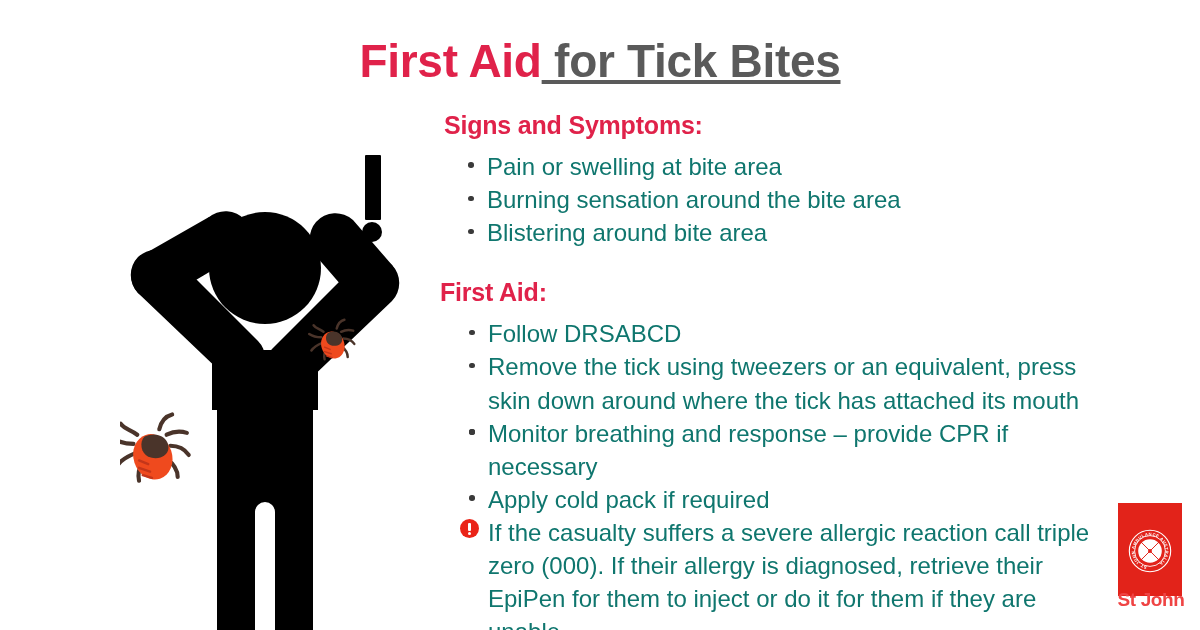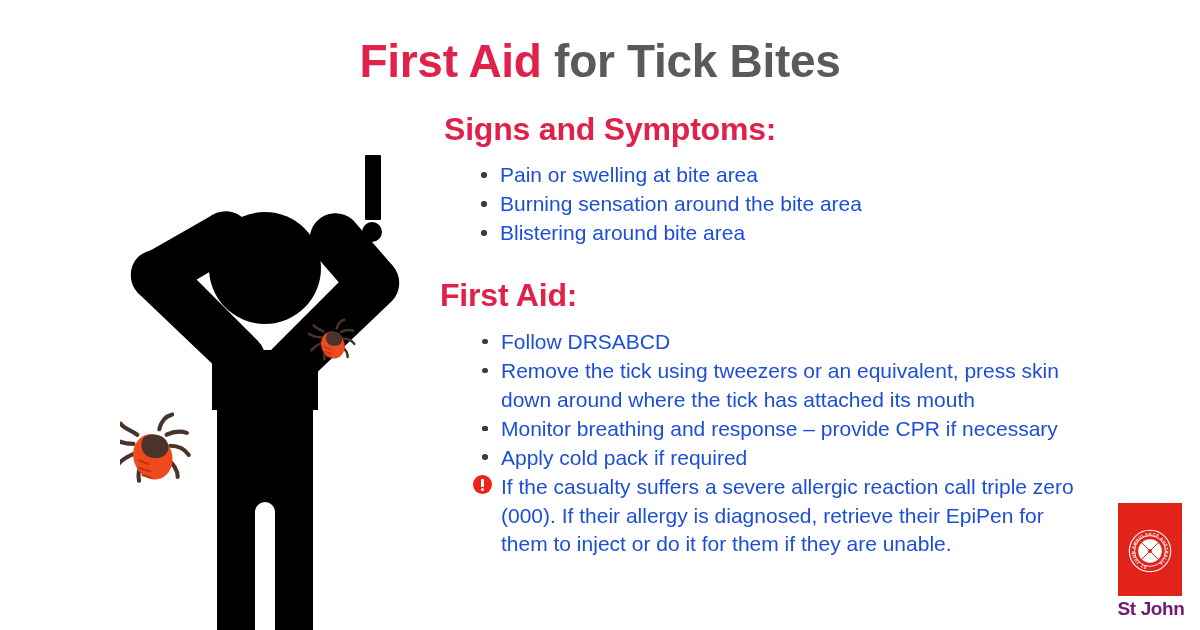--- a/index.html
+++ b/index.html
@@ -23,46 +23,46 @@
     top: 36px;
     width: 1200px;
     text-align: center;
     font-size: 46px;
     font-weight: bold;
     letter-spacing: -0.3px;
     line-height: 1.1;
     white-space: nowrap;
   }
   .title .red   { color: #e0224a; }
-  .title .gray  { color: #5a5a5a; }
+  .title .gray  { color: #5a5a5a; text-decoration: underline; }
 
   
   .content {
     position: absolute;
     left: 440px;
     top: 110px;
     width: 660px;
   }
   .section-heading {
     color: #e0224a;
-    font-size: 32px;
+    font-size: 25px;
     font-weight: bold;
     line-height: 1.2;
     margin: 0 0 10px 0;
     letter-spacing: -0.2px;
   }
   .heading-symptoms { margin-left: 4px; }
   .heading-firstaid { margin-top: 28px; margin-left: 0px; }
 
   ul.bullets {
     list-style: none;
-    margin: 13px;
+    margin: 0;
     padding: 0;
-    color: #1d4ed8;
-    font-size: 21px;
+    color: #0f766e;
+    font-size: 24px;
     line-height: 1.38;
   }
   ul.bullets > li {
     position: relative;
     padding-left: 47px;
     margin-bottom: 0px;
   }
   ul.bullets > li .dot {
     position: absolute;
     left: 28px;
@@ -141,26 +141,25 @@
     top: 29px;
     width: 44px;
     height: 44px;
   }
   .logo-word {
     position: absolute;
     left: 2px;
     top: 90px;
     width: 78px;
     text-align: center;
-    color: #701a75;
+    color: #ef4444;
     font-size: 19px;
     font-weight: bold;
     letter-spacing: -0.4px;
     line-height: 1;
-    margin-top: 9px;
   }
 </style>
 </head>
 <body>
 
 <div class="title">
   <span class="red">First Aid</span><span class="gray"> for Tick Bites</span>
 </div>
 
 <div class="illustration">

